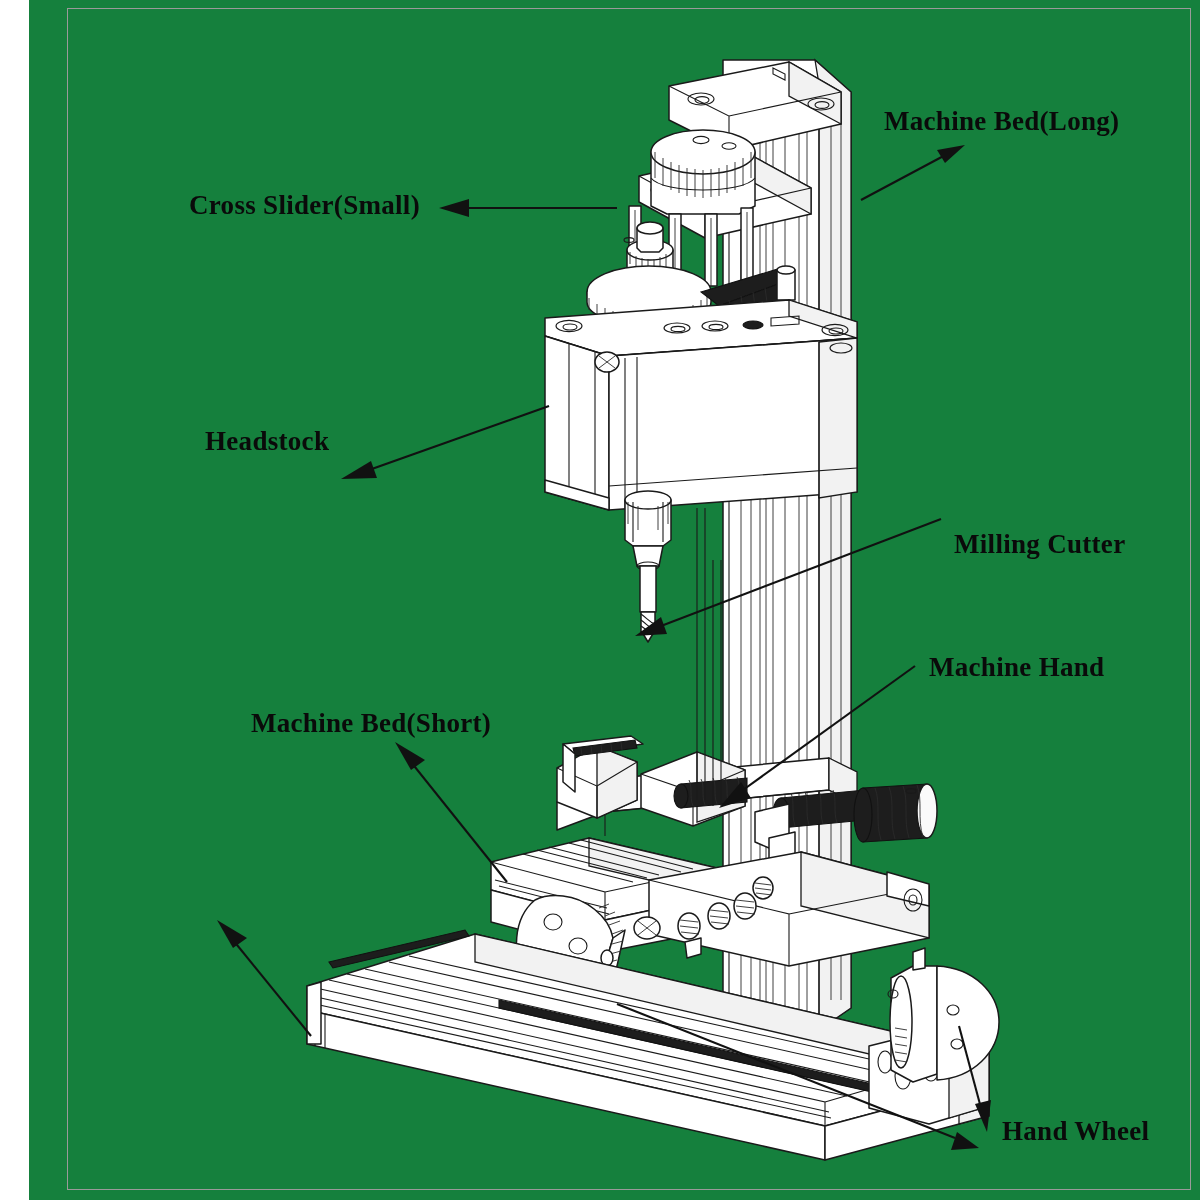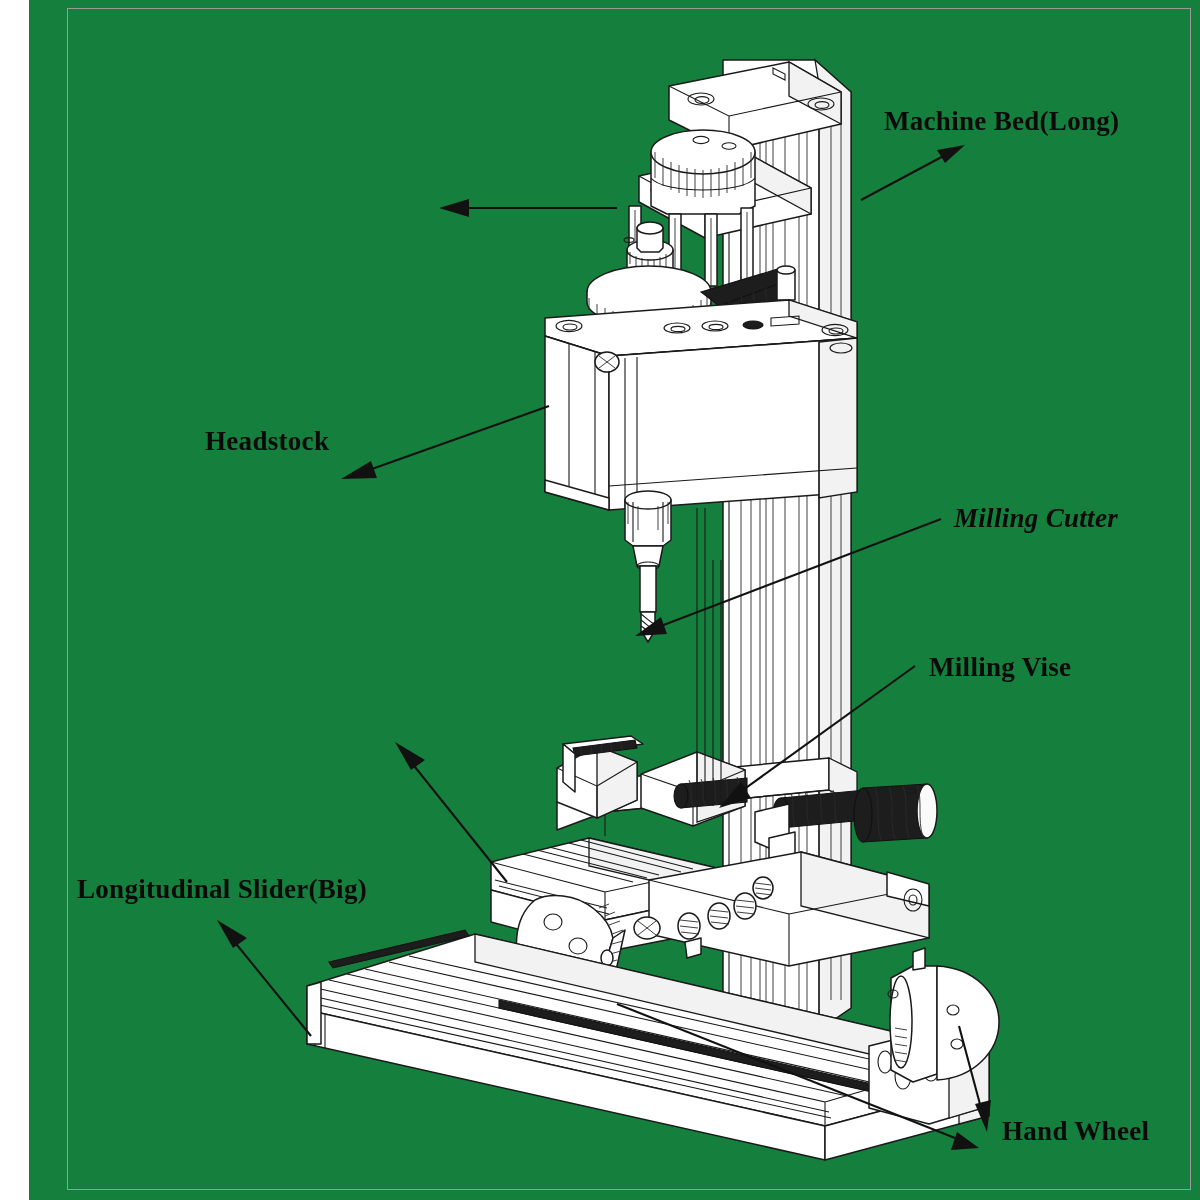--- a/index.html
+++ b/index.html
@@ -382,24 +382,25 @@
       <path class="leader" d="M930,1026 L952,1108"></path>
       <polygon class="ahead" points="958,1132 946,1104 962,1100"></polygon>
 
       <path class="leader" d="M588,1004 L926,1138"></path>
       <polygon class="ahead" points="950,1148 922,1150 928,1132"></polygon>
     </g>
   </svg>
 
   <div class="lbl" style="left:855px;top:108px;">Machine  Bed(Long)</div>
 
+  <div class="lbl" style="left:160px;top:192px;">Cross  Slider(Small)</div>
 
   <div class="lbl" style="left:176px;top:428px;">Headstock</div>
 
-  <div class="lbl" style="left:925px;top:505px;font-style:italic;">Milling  Cutter</div>
-
-  <div class="lbl" style="left:900px;top:654px;">Milling Vise</div>
-
-
-  <div class="lbl" style="left:48px;top:876px;">Longitudinal  Slider(Big)</div>
+  <div class="lbl" style="left:925px;top:531px;">Milling  Cutter</div>
+
+  <div class="lbl" style="left:900px;top:654px;">Machine Hand</div>
+
+  <div class="lbl" style="left:222px;top:710px;">Machine Bed(Short)</div>
+
 
   <div class="lbl" style="left:973px;top:1118px;">Hand Wheel</div>
 </div>
 
 </body></html>

